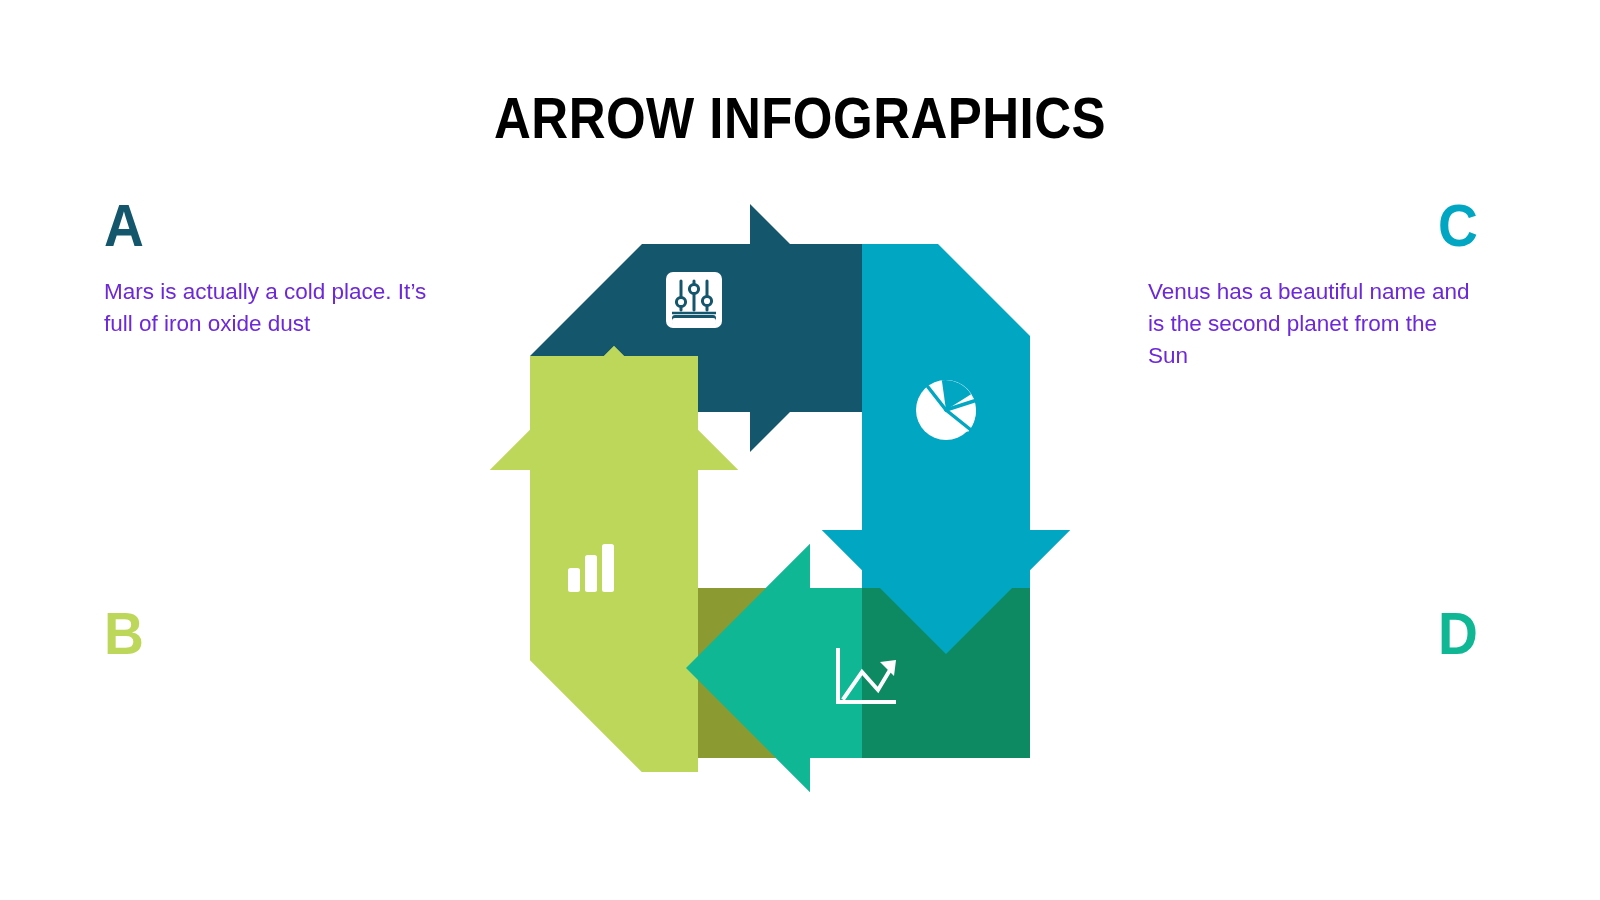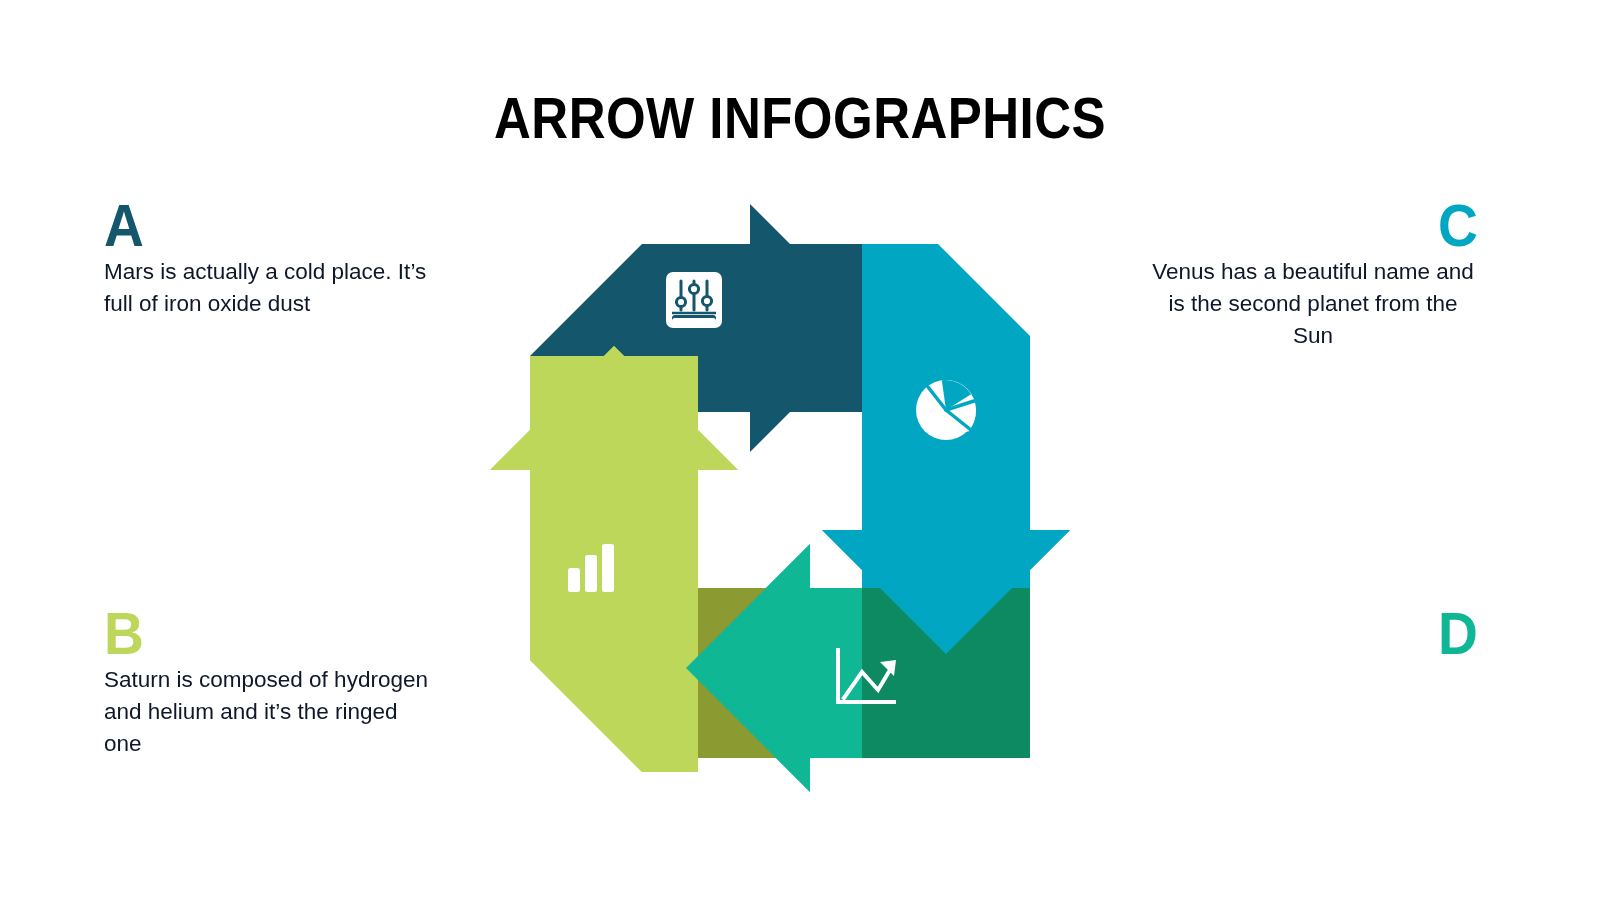--- a/index.html
+++ b/index.html
@@ -50,35 +50,36 @@
     font-family: "Liberation Sans", sans-serif;
     font-weight: bold;
     font-size: 60px;
     line-height: 1;
     transform: scaleX(0.92);
   }
   .block .body {
     font-family: "Liberation Sans", sans-serif;
     font-size: 22.5px;
     line-height: 1.42;
-    color: #0f172a;
+    color: #6d28d9;
+    margin-top: 20px;
     white-space: pre-line;
   }
 
   .block.left  { text-align: left; }
   .block.right { text-align: right; }
   .block.left .letter  { transform-origin: 0% 50%; }
   .block.right .letter { transform-origin: 100% 50%; }
 
   #block-a { left: 104px; top: 196px; }
   #block-b { left: 104px; top: 604px; }
   #block-c { left: 1148px; top: 196px; text-align: right; }
   #block-d { left: 1148px; top: 604px; text-align: right; }
 
-  #block-c .body, #block-d .body { text-align: center; }
+  #block-c .body, #block-d .body { text-align: left; }
 
   
   #diagram {
     position: absolute;
     left: 470px;
     top: 190px;
     width: 620px;
     height: 620px;
   }
   #diagram svg { display: block; width: 620px; height: 620px; }
@@ -90,21 +91,20 @@
 
   <div id="title">ARROW INFOGRAPHICS</div>
 
   <div class="block left" id="block-a">
     <div class="letter" style="color:#14566B">A</div>
     <div class="body">Mars is actually a cold place. It’s full of iron oxide dust</div>
   </div>
 
   <div class="block left" id="block-b">
     <div class="letter" style="color:#BDD75A">B</div>
-    <div class="body">Saturn is composed of hydrogen and helium and it’s the ringed one</div>
   </div>
 
   <div class="block right" id="block-c">
     <div class="letter" style="color:#01A7C2">C</div>
     <div class="body">Venus has a beautiful name and is the second planet from the Sun</div>
   </div>
 
   <div class="block right" id="block-d">
     <div class="letter" style="color:#0FB795">D</div>
   </div>

